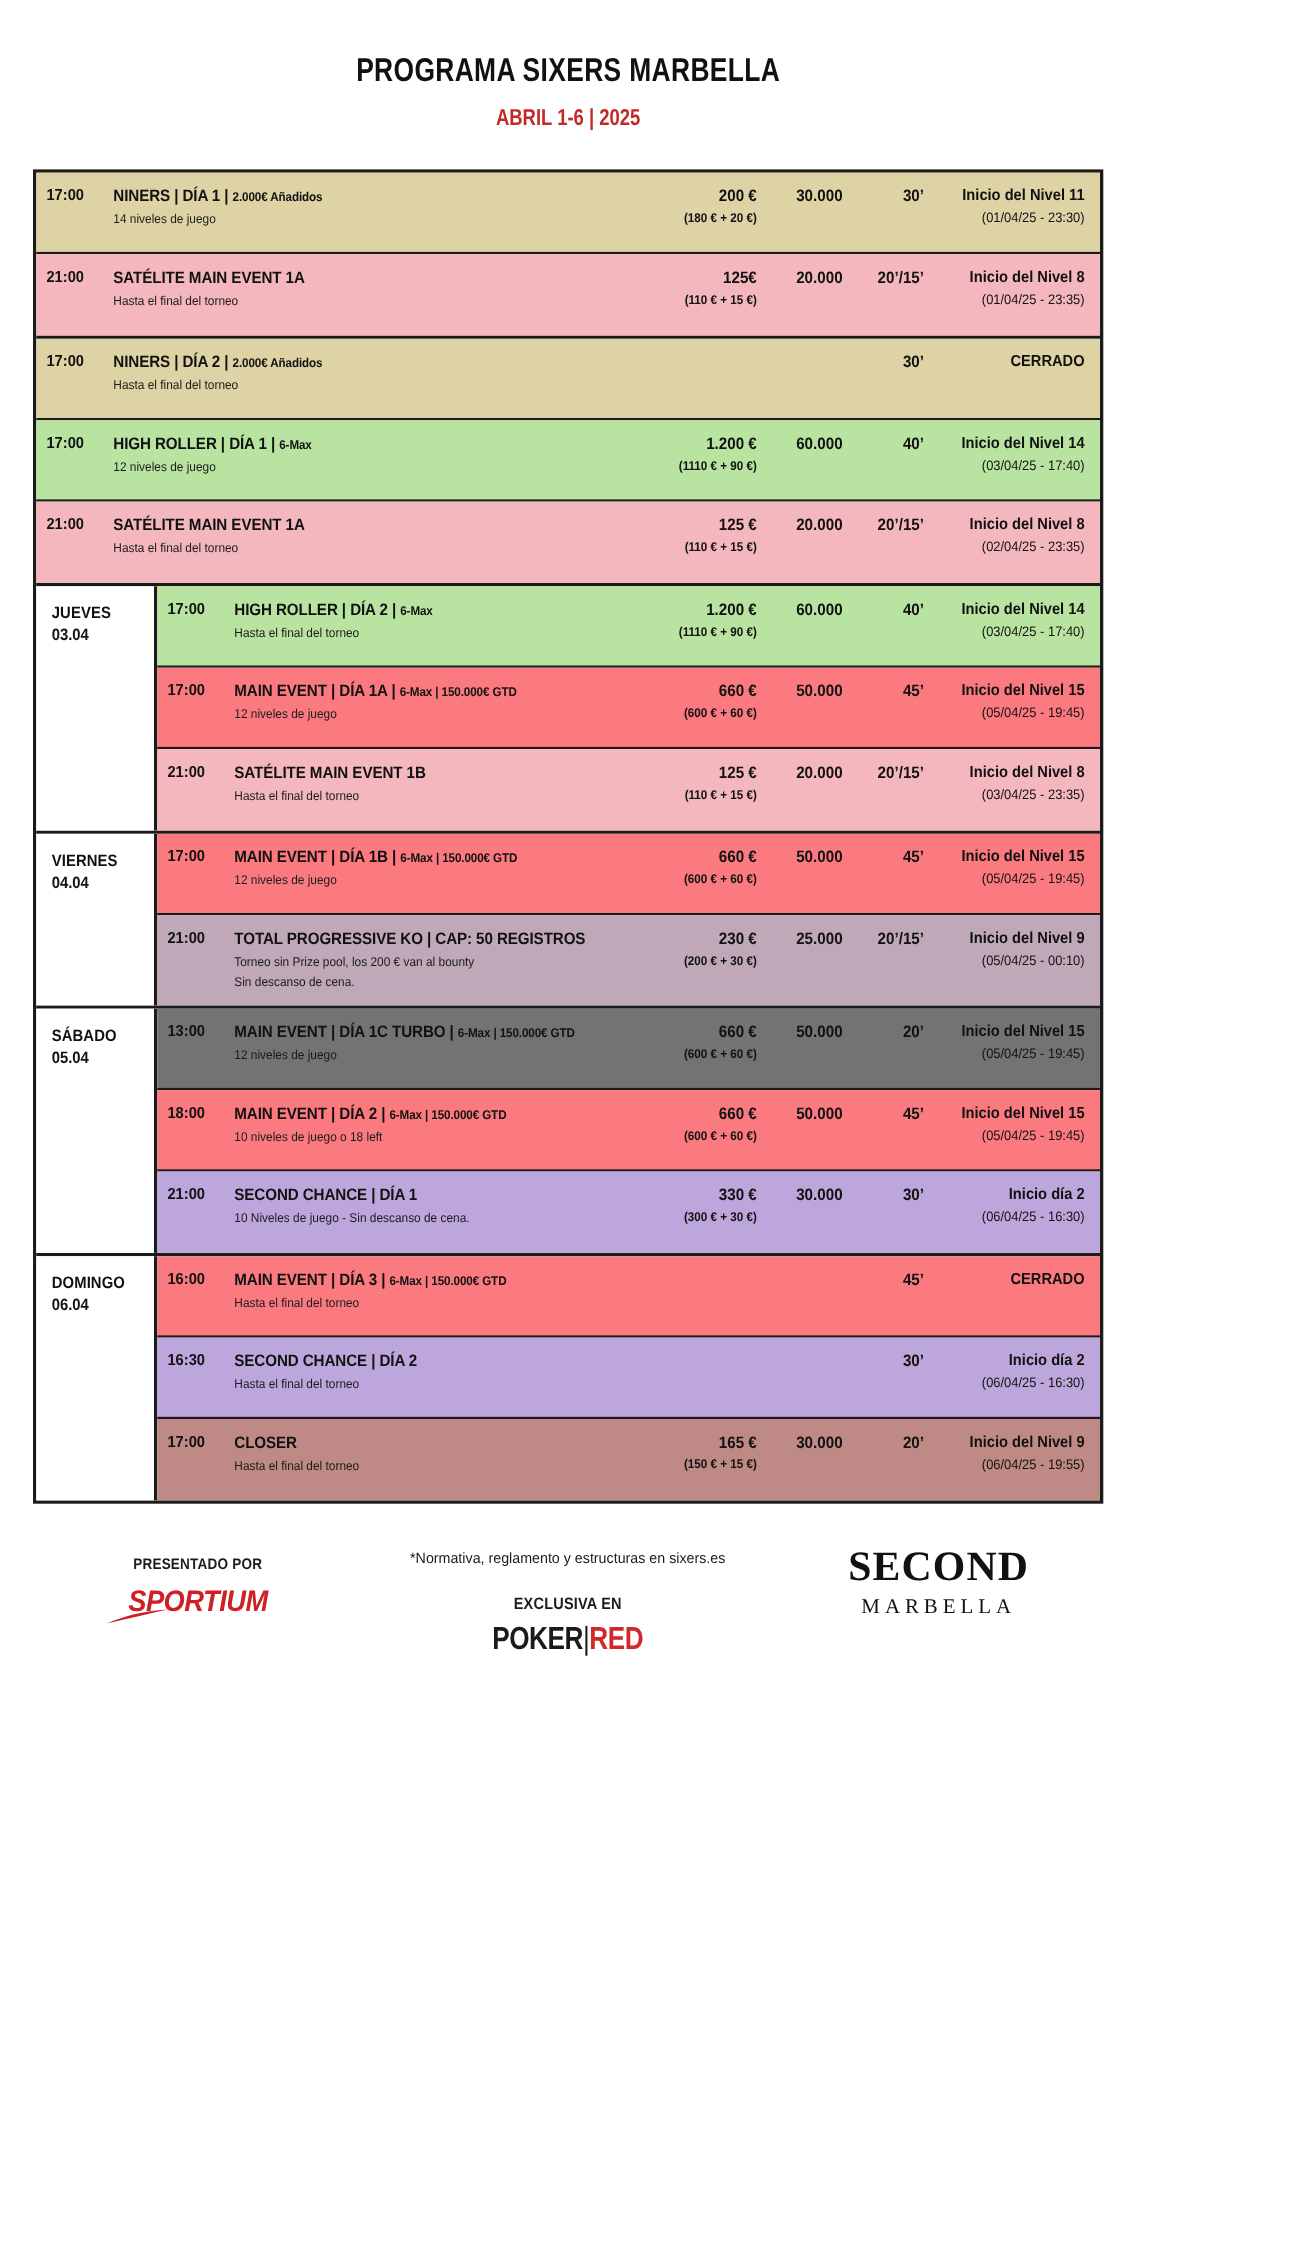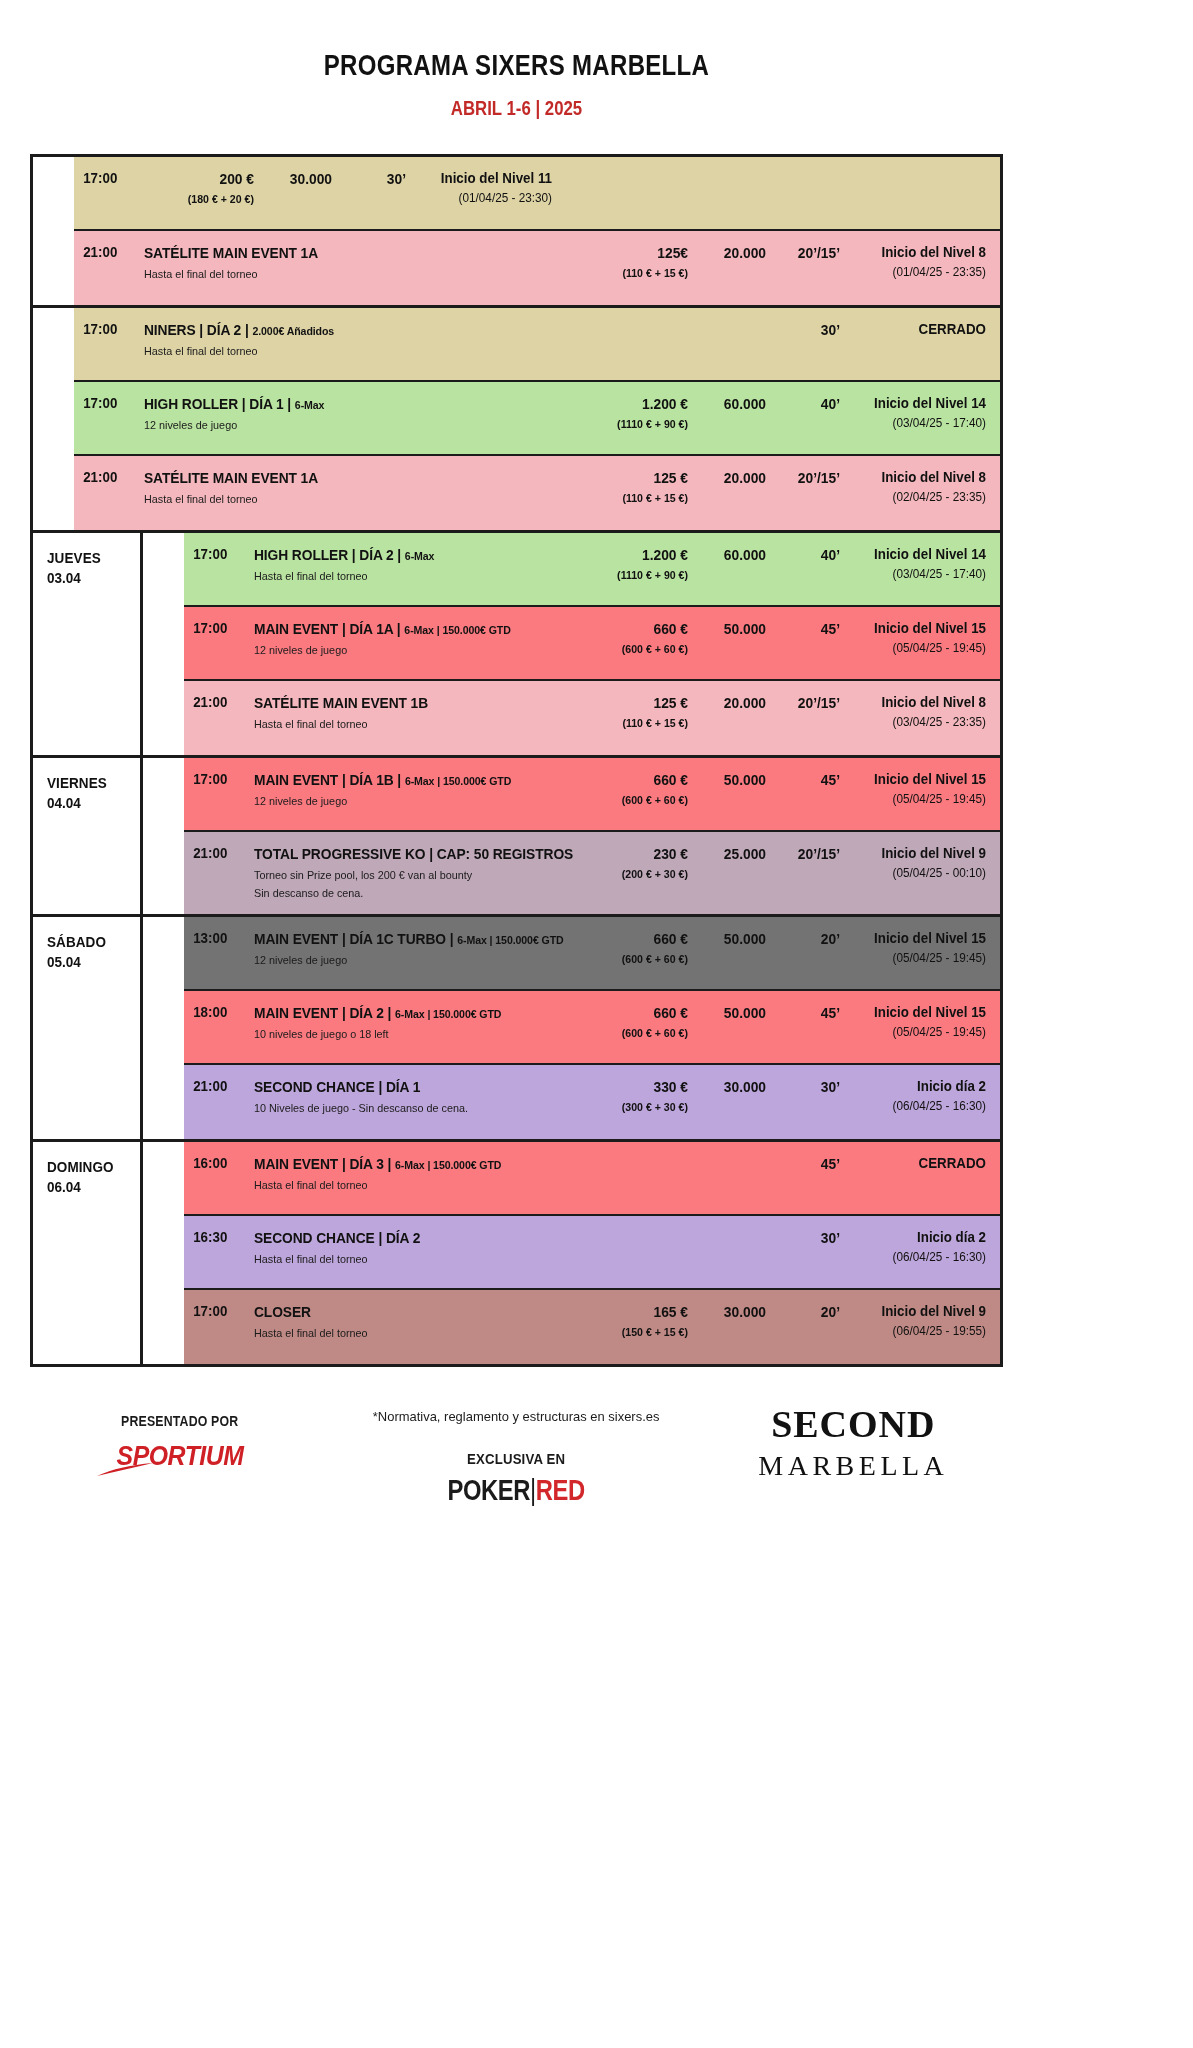--- a/index.html
+++ b/index.html
@@ -107,21 +107,21 @@
   .day-date {
     font-size: 15px;
     font-weight: 800;
     color: #111;
     margin-top: 3px;
     transform: scaleX(0.9);
     transform-origin: left;
     display: block;
   }
 
-  .day-events { flex: 1 1 auto; min-width: 0; padding-left: 41px; }
+  .day-events { flex: 1 1 auto; min-width: 0; }
 
   .evrow {
     display: flex;
     align-items: flex-start;
     padding: 13px 0 13px 0;
     border-bottom: 2px solid #1b1b1b;
     min-height: 74px;
   }
   .evrow:last-child { border-bottom: none; }
 
@@ -276,21 +276,21 @@
     font-family: "Liberation Serif", serif;
     font-size: 38px;
     font-weight: 700;
     color: #111;
     letter-spacing: 1px;
     line-height: 1;
     white-space: nowrap;
   }
   .marbella-word {
     font-family: "Liberation Serif", serif;
-    font-size: 28px;
+    font-size: 19px;
     font-weight: 400;
     color: #111;
     letter-spacing: 4.5px;
     margin-top: 7px;
     white-space: nowrap;
   }
 </style>
 </head>
 <body>
 
@@ -302,20 +302,24 @@
   </div>
 
   <div class="table-wrap">
 
 
     <div id="days-container">
         <div class="day-block">
           <div class="day-events">
             <div class="evrow" style="background: rgb(221, 211, 165);">
               <div class="c-hora">17:00</div>
+              <div class="c-evento">
+                <span class="ev-title"><span>NINERS | DÍA 1 | </span><span class="ev-sub-inline">2.000€ Añadidos</span></span>
+                <span class="ev-desc">14 niveles de juego</span>
+              </div>
               <div class="c-buyin">
                 <span class="val-main">200 €</span>
                 <span class="val-sub">(180 € + 20 €)</span>
               </div>
               <div class="c-stack">
                 <span class="val-main">30.000</span>
               </div>
               <div class="c-niveles">
                 <span class="val-main">30’</span>
               </div>

